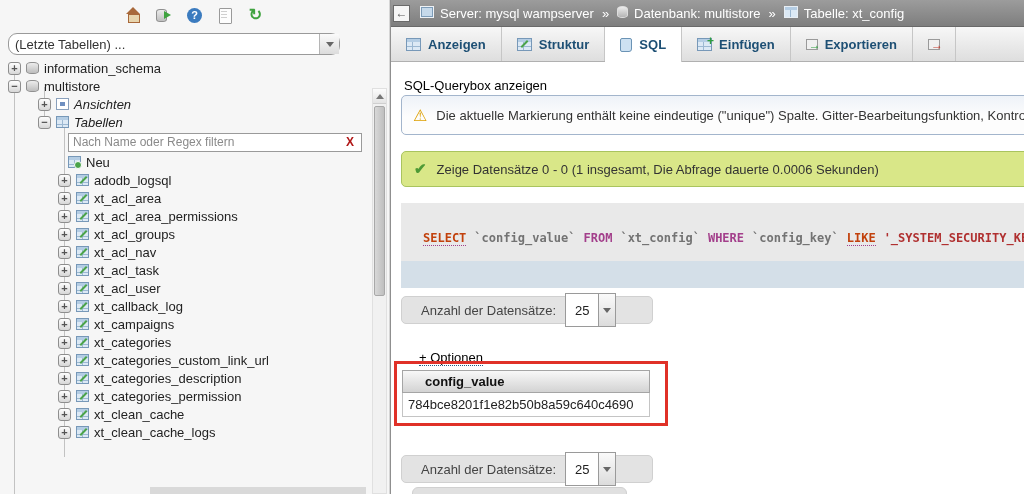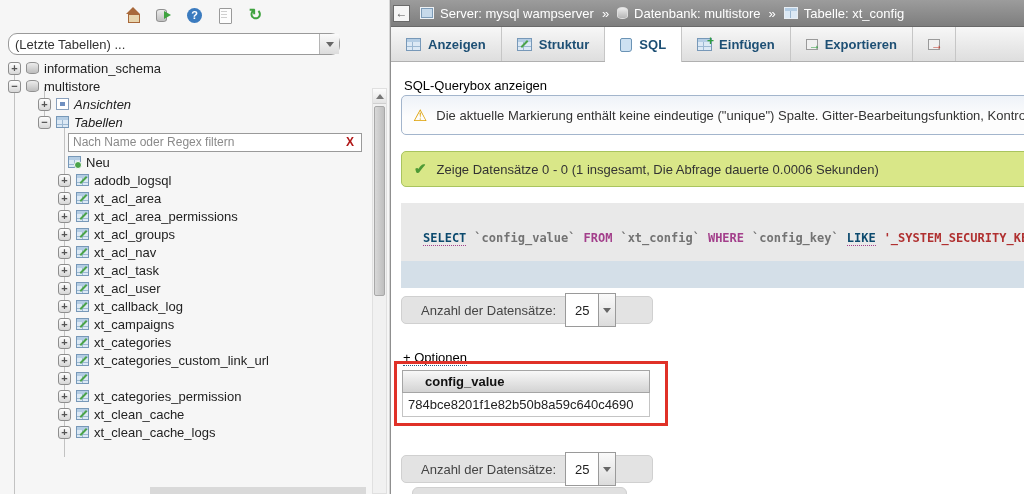--- a/index.html
+++ b/index.html
@@ -54,21 +54,21 @@
   #sb-scroll { position:absolute; left:372px; top:88px; width:15px; height:406px; background:#f1f1f1; border:1px solid #e0e0e0; }
   #sb-up { width:13px; height:15px; background:linear-gradient(#fcfcfc,#e4e4e4); border-bottom:1px solid #cfcfcf; display:flex; align-items:center; justify-content:center; }
   .caret-up { width:0; height:0; border-left:4px solid transparent; border-right:4px solid transparent; border-bottom:5px solid #777; }
   #sb-thumb { position:absolute; left:1px; top:17px; width:11px; height:190px; background:linear-gradient(90deg,#d8d8d8,#bfbfbf); border:1px solid #a8a8a8; border-radius:2px; }
 
   
   #main { position:absolute; left:390px; top:0; width:634px; height:494px; background:#fff; border-left:1px solid #8f8f8f; }
 
   #crumbbar { position:absolute; left:0; top:0; right:-40px; height:27px; background:linear-gradient(#9c9c9c,#7e7e7e); border-bottom:1px solid #696969; display:flex; align-items:center; color:#fff; }
   #back-btn { width:17px; height:17px; margin-left:2px; background:#f6f6f6; border:1px solid #6a6a6a; color:#555; font-size:12px; line-height:15px; text-align:center; }
-  #crumbs { display:flex; align-items:center; gap:6px; margin-left:10px; white-space:nowrap; }
+  #crumbs { display:flex; align-items:flex-start; gap:6px; margin-left:10px; white-space:nowrap; }
   .crumb-sep { margin:0 2px; }
   .bicon { position:relative; display:inline-block; width:14px; height:12px; }
   .b-server { background:#c6d9ea; border:1px solid #eef2f6; box-shadow:inset 0 0 0 1px #7d9cb8; }
   .b-db { width:11px; height:12px; background:linear-gradient(#ececec,#b5b5b5); border:1px solid #ddd; border-radius:5px/3px; }
   .b-table { border:1px solid #e8eef4; background:
       linear-gradient(#b4cde4 0 3px, transparent 3px),
       linear-gradient(90deg, transparent 5px, #9cb8d2 5px 6px, transparent 6px),
       #dce9f5; }
 
   #tabbar { position:absolute; left:0; top:27px; right:-40px; height:35px; background:linear-gradient(#f7f7f7,#dedede); border-bottom:1px solid #b0b0b0; display:flex; align-items:stretch; }
@@ -89,33 +89,33 @@
   #querybox-link { position:absolute; left:13px; top:16px; }
   #warnbox { position:absolute; left:10px; top:33px; right:-30px; height:40px; border:1px solid #a3b5cc; border-radius:5px; background:linear-gradient(#eef2f8,#fdfdfd 55%); display:flex; align-items:center; gap:9px; padding-left:11px; overflow:hidden; white-space:nowrap; }
   .warn-glyph { color:#dd9f00; font-size:16px; }
   #okbox { position:absolute; left:10px; top:89px; right:-30px; height:36px; border:1px solid #a9c45e; border-radius:5px; background:#d9e788; display:flex; align-items:center; gap:10px; padding-left:12px; overflow:hidden; white-space:nowrap; }
   .ok-glyph { color:#4e9a35; font-size:15px; font-weight:bold; }
 
   #querybox { position:absolute; left:10px; top:141px; right:-30px; height:85px; background:#e9e9e9; overflow:hidden; }
   #sqlline { position:absolute; left:22px; top:28px; font-family:"DejaVu Sans Mono", monospace; font-size:12px; font-weight:bold; white-space:nowrap; }
   #sqlline span { margin-right:8px; }
   .sql-kw { color:#a33f8b; }
-  .sql-kw-link { color:#0c4a6e; border-bottom:1px dotted #a33f8b; }
+  .sql-kw-link { color:#c2410c; border-bottom:1px dotted #a33f8b; }
   .sql-id { color:#737373;margin-top:24px; }
   .sql-str { color:#b03030; }
   #query-footer { position:absolute; left:0; bottom:0; right:0; height:27px; background:#d4dfe8; }
 
   .rowsel { position:absolute; left:10px; width:252px; height:28px; background:#e3e3e3; border:1px solid #d0d0d0; border-radius:5px; display:flex; align-items:center; padding-left:19px; gap:9px; color:#444; }
   #rowsel-1 { top:234px; }
   #rowsel-2 { top:393px; }
   .fake-select { display:flex; height:34px; }
   .fs-value { width:33px; background:#fff; border:1px solid #9a9a9a; border-right:none; display:flex; align-items:center; justify-content:center; color:#222; }
   .fs-btn { width:18px; border:1px solid #9a9a9a; background:linear-gradient(#fafafa,#dcdcdc); display:flex; align-items:center; justify-content:center; }
 
-  #options-link { position:absolute; left:12px; top:288px; border-bottom:1px dotted #235a81; }
+  #options-link { position:absolute; left:28px; top:288px; border-bottom:1px dotted #235a81; }
   #result-table { position:absolute; left:11px; top:308px; width:248px; }
   #result-th { height:23px; background:linear-gradient(#f8f8f8,#d3d3d3); border:1px solid #a5a5a5; font-weight:bold; color:#111; display:flex; align-items:center; padding-left:22px; }
   #result-td { height:24px; background:#fff; border:1px solid #c4c4c4; border-top:none; display:flex; align-items:center; padding-left:5px; color:#222; }
   #red-annotation { position:absolute; left:3px; top:299px; width:274px; height:65px; border:3px solid #e03128; z-index:6; }
   #bottom-partial { position:absolute; left:21px; top:425px; width:215px; height:10px; background:#e0e0e0; border:1px solid #d0d0d0; border-radius:6px 6px 0 0; }
 </style>
 </head>
 <body>
 
 <div id="stage">
@@ -219,20 +219,21 @@
             <span class="tree-label">xt_categories</span>
           </div>
           <div class="tree-row" style="padding-left: 58px;">
             <span class="expander">+</span>
             <span class="ticon t-grid t-edit"></span>
             <span class="tree-label">xt_categories_custom_link_url</span>
           </div>
           <div class="tree-row" style="padding-left: 58px;">
             <span class="expander">+</span>
             <span class="ticon t-grid t-edit"></span>
+            <span class="tree-label">xt_categories_description</span>
           </div>
           <div class="tree-row" style="padding-left: 58px;">
             <span class="expander">+</span>
             <span class="ticon t-grid t-edit"></span>
             <span class="tree-label">xt_categories_permission</span>
           </div>
           <div class="tree-row" style="padding-left: 58px;">
             <span class="expander">+</span>
             <span class="ticon t-grid t-edit"></span>
             <span class="tree-label">xt_clean_cache</span>

